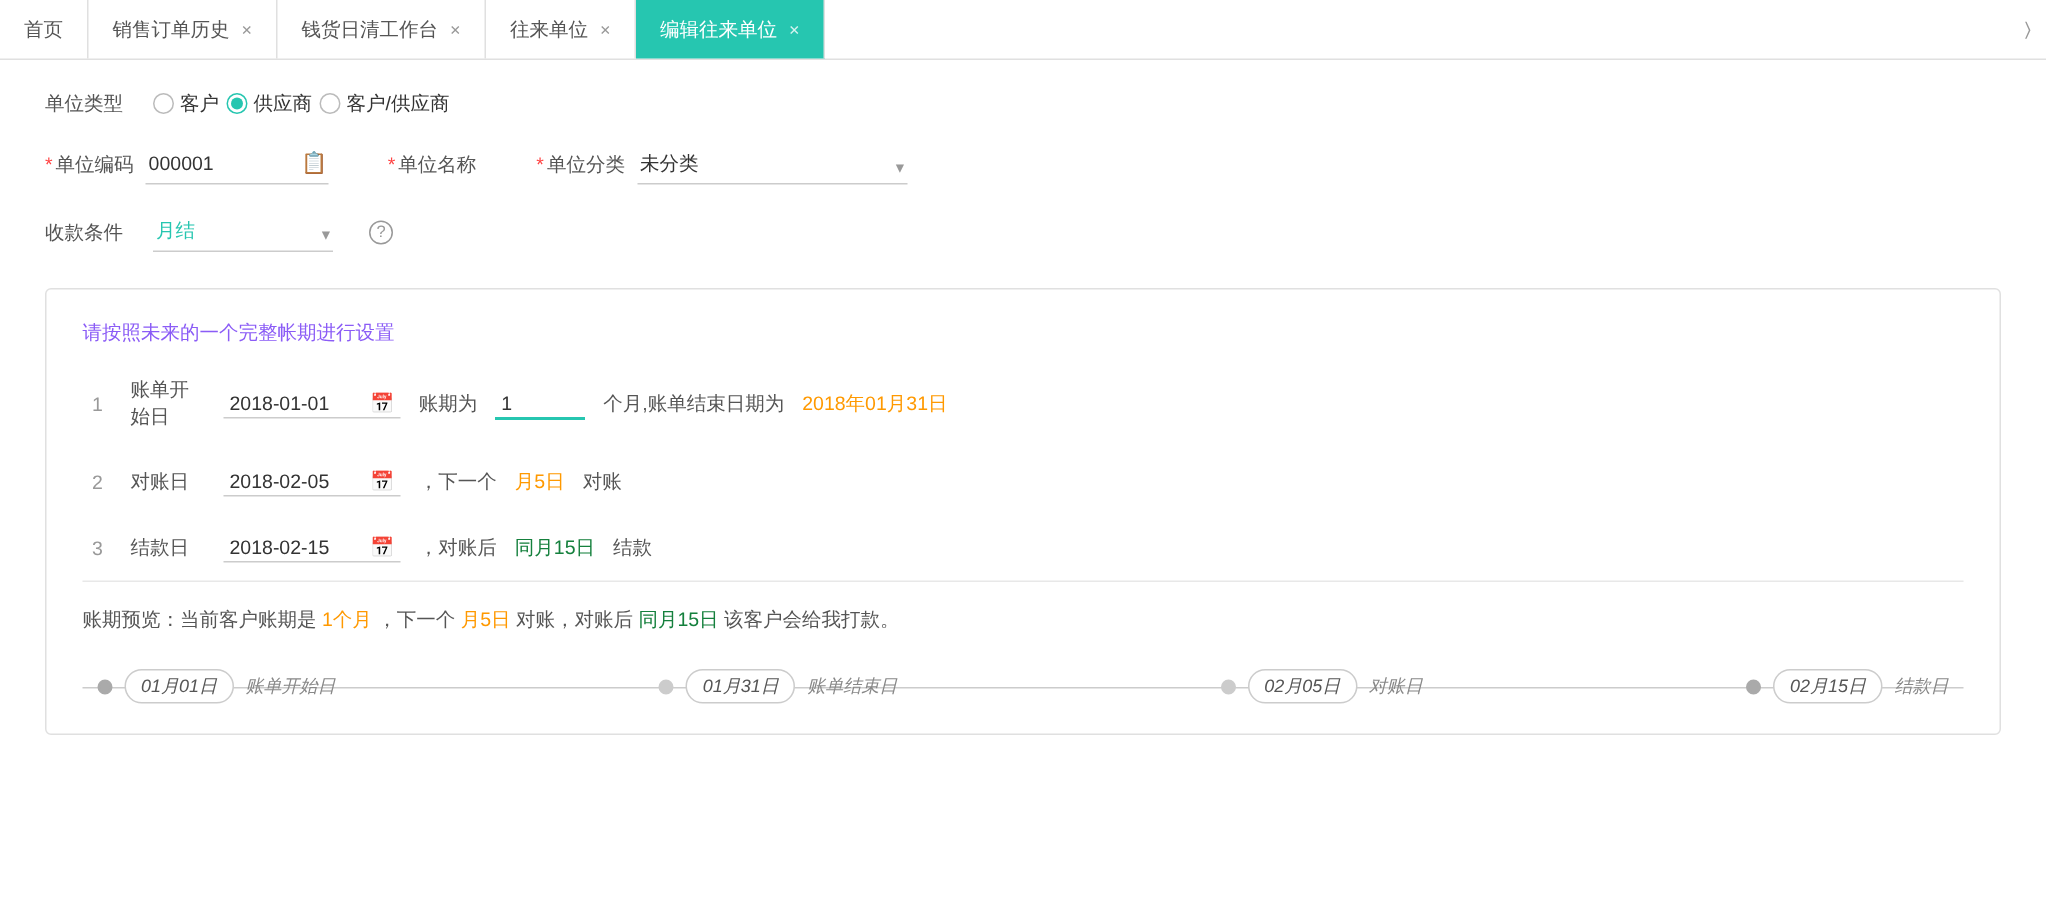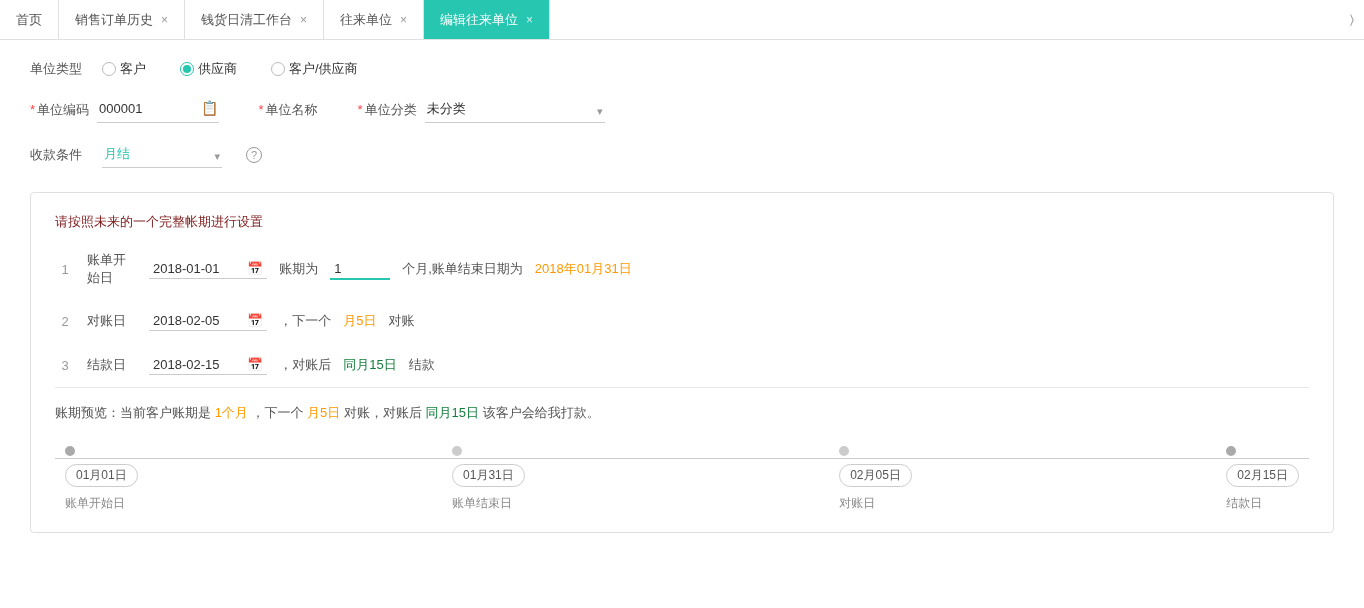--- a/index.html
+++ b/index.html
@@ -66,21 +66,21 @@
     }
     .form-label.required::before {
       content: '*';
       color: #f44;
       margin-right: 2px;
     }
 
     
     .radio-group {
       display: flex;
-      gap: 34px;
+      gap: 5px;
       align-items: flex-end;
     }
     .radio-item {
       display: flex;
       align-items: center;
       gap: 4px;
       cursor: pointer;
     }
     .radio-circle {
       width: 14px;
@@ -162,21 +162,21 @@
 
     
     .panel {
       border: 1px solid #e0e0e0;
       border-radius: 4px;
       padding: 20px 24px;
       margin-bottom: 16px;
     }
     .panel-title {
       font-size: 13px;
-      color: #7f1d1d;
+      color: #8b5cf6;
       margin-bottom: 20px;
     }
 
     
     .setting-row {
       display: flex;
       align-items: center;
       margin-bottom: 24px;
       gap: 12px;
     }
@@ -239,22 +239,23 @@
     }
     .timeline-items {
       display: flex;
       width: 100%;
       justify-content: space-between;
       position: relative;
       z-index: 1;
     }
     .timeline-item {
       display: flex;
-      flex-direction: column;
+      align-items: center;
       gap: 8px;
+      font-style: italic;
     }
     .timeline-dot {
       width: 10px;
       height: 10px;
       border-radius: 50%;
       background: #ccc;
       border: 2px solid #ccc;
     }
     .timeline-dot.endpoint { background: #aaa; border-color: #aaa; }
     .timeline-badge {

